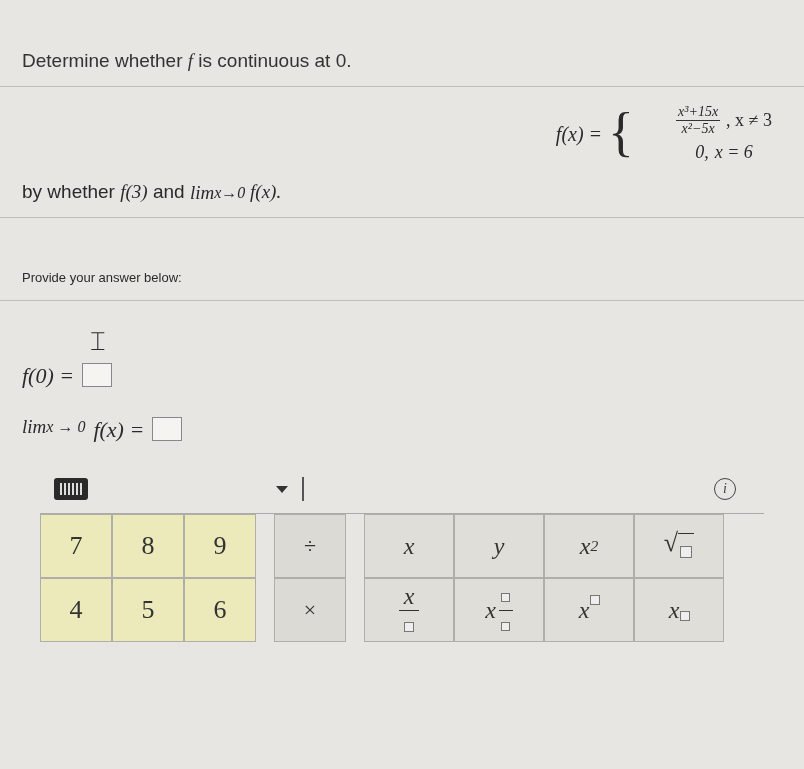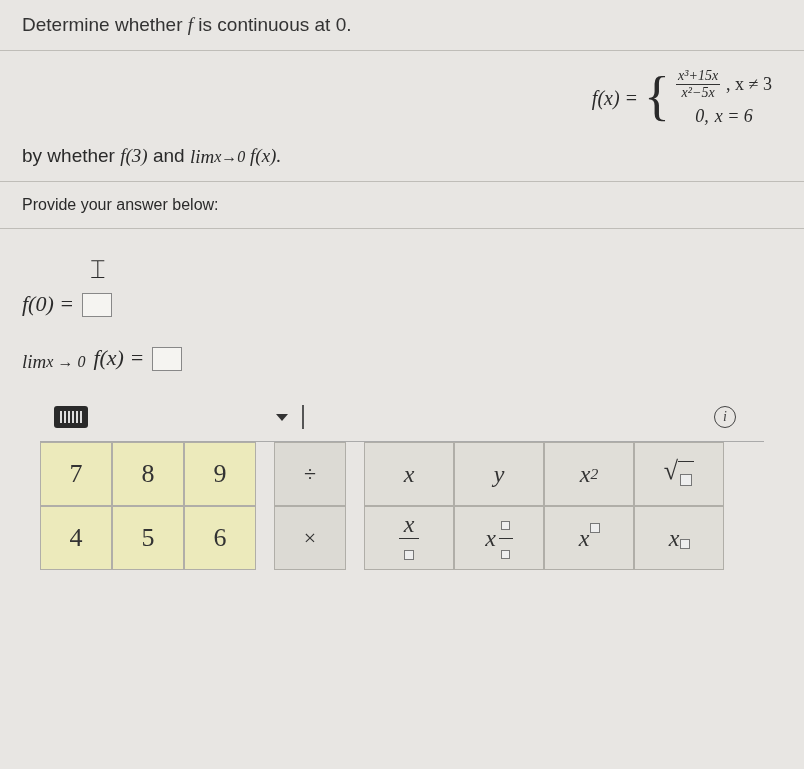--- a/index.html
+++ b/index.html
@@ -7,20 +7,21 @@
       font-family: Arial, Helvetica, sans-serif;
       background: #e8e6e3;
       color: #2a2a2a;
       width: 804px;
       height: 769px;
       overflow: hidden;
     }
     .section {
       padding: 14px 22px;
       border-bottom: 1px solid #bfbdb8;
+      margin-top: 36px;
     }
     .question-text {
       font-size: 19px;
       font-weight: 400;
       color: #333;
     }
     .question-text .math-f { font-style: italic; font-family: 'Times New Roman', serif; }
     .equation-block {
       padding: 18px 22px 8px;
       text-align: right;
@@ -35,21 +36,21 @@
       margin-right: 10px;
     }
     .brace {
       font-size: 54px;
       line-height: 54px;
       font-style: normal;
       position: relative;
       top: -2px;
     }
     .cases { display: flex; flex-direction: column; gap: 6px; font-size: 18px; }
-    .case-row { display: flex; align-items: center; gap: 6px; }
+    .case-row { display: flex; align-items: center; gap: 6px; margin-left: 36px; }
     .frac { display: inline-flex; flex-direction: column; align-items: center; font-size: 14px; line-height: 1; }
     .frac .num { border-bottom: 1px solid #333; padding: 0 2px 1px; }
     .frac .den { padding-top: 1px; }
     sup { font-size: 0.65em; vertical-align: super; line-height: 0; }
     .sub-finding {
       padding: 10px 22px 14px;
       font-size: 19px;
       border-bottom: 1px solid #bfbdb8;
     }
     .sub-finding .math { font-family: 'Times New Roman', serif; font-style: italic; }
@@ -64,21 +65,21 @@
       font-size: 26px;
       margin-left: 68px;
       margin-bottom: 6px;
       font-style: normal;
     }
     .answer-row {
       font-family: 'Times New Roman', serif;
       font-size: 22px;
       font-style: italic;
       display: flex;
-      align-items: flex-end;
+      align-items: flex-start;
       gap: 8px;
       margin-bottom: 28px;
     }
     .input-box {
       display: inline-block;
       width: 30px;
       height: 24px;
       border: 1px solid #888;
       background: #f5f4f1;
     }
@@ -198,21 +199,21 @@
 </div>
 
 <div class="sub-finding">
   <span>by whether </span><span class="math">f(3)</span><span> and </span><span class="math lim-stack">
       <span class="lim-top">lim</span>
       <span class="lim-bot">x→0</span>
     </span><span class="math"> f(x).</span>
 </div>
 
 <div class="section">
-  <span style="font-size:16px;">Provide your answer below:</span>
+  <span style="font-size:13px;">Provide your answer below:</span>
 </div>
 
 <div class="answer-area">
   <div class="cursor-mark">⌶</div>
 
   <div class="answer-row">
     <span>f(0) = </span>
     <span class="input-box"></span>
   </div>
 

